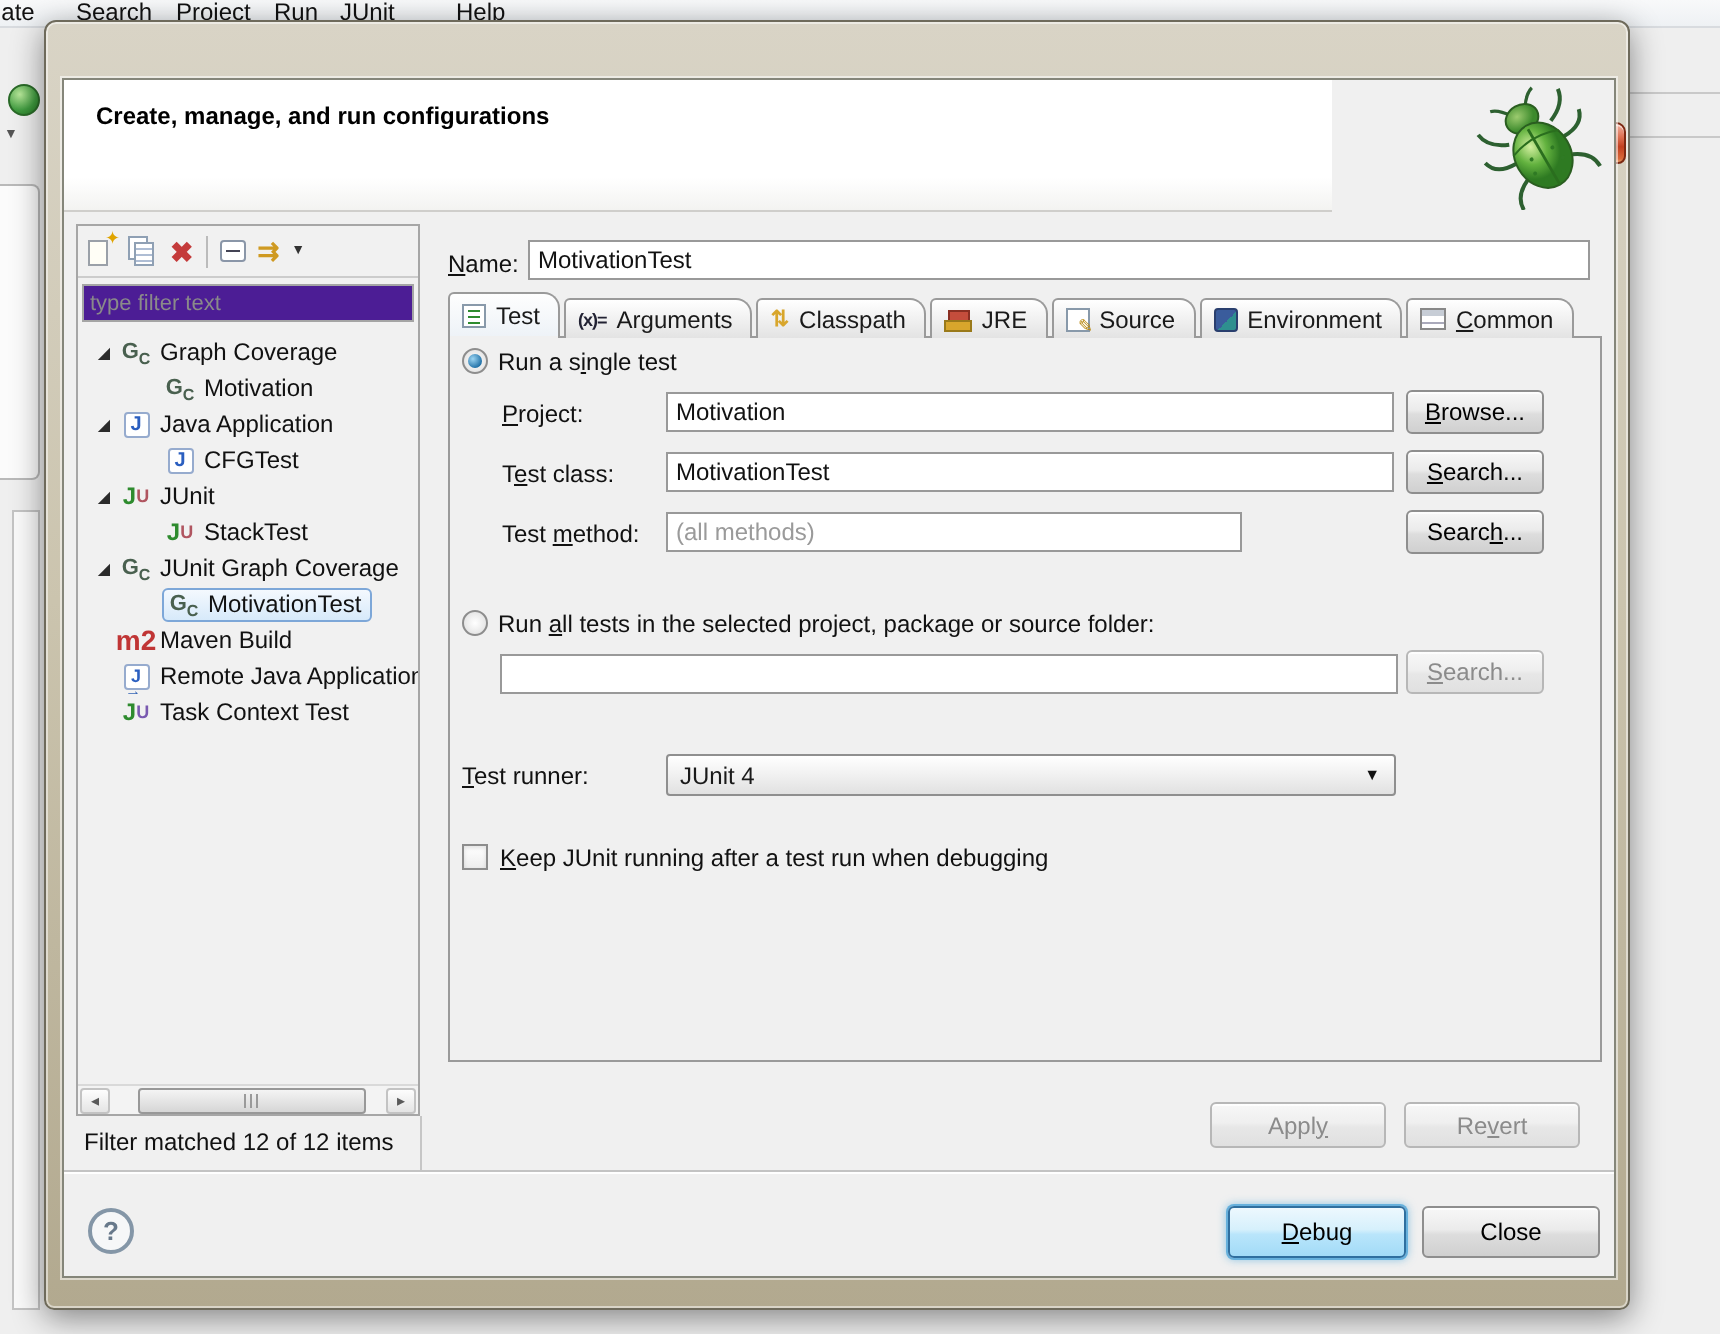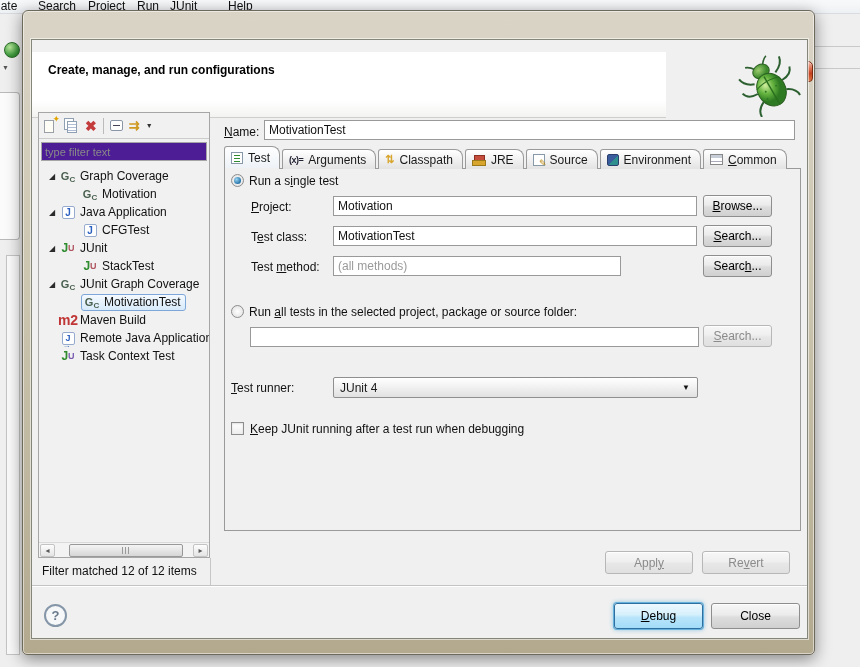--- a/index.html
+++ b/index.html
@@ -30,21 +30,21 @@
   #close-btn { position:absolute; left:736px; top:1px; width:54px; height:21px;
     background:linear-gradient(#f0b1a0,#dc6f50 35%,#c2401f 60%,#d96a3a 92%,#e8a06a);
     border:1px solid #7c2912; border-radius:2px 5px 4px 4px;
     box-shadow:inset 0 1px 0 rgba(255,255,255,.55); color:#fff; font-weight:bold; font-size:12px;
     display:flex; align-items:center; justify-content:center; text-shadow:0 1px 2px rgba(0,0,0,.5); cursor:default; }
 
   #client { position:absolute; left:8px; top:28px; width:777px; height:600px; background:#f0f0f0;
     border:1px solid #85867a; box-shadow:0 0 0 1px rgba(255,255,255,.55); }
 
   
-  #header { position:absolute; left:0; top:12px; width:634px; height:66px;
+  #header { position:absolute; left:0; top:0; width:634px; height:66px;
     background:linear-gradient(#ffffff 75%, #f3f3f1); border-bottom:1px solid #cfcecb; }
   #header-title { position:absolute; left:16px; top:11px; font-weight:bold; font-size:12px; color:#000; }
   #bug-icon { position:absolute; left:706px; top:1px; width:64px; height:64px; }
 
   
   #left-panel { position:absolute; left:6px; top:72px; width:172px; height:446px;
     border:1px solid #a6a6a6; background:#f1f1f1; display:flex; flex-direction:column; }
   #tree-toolbar { height:26px; display:flex; align-items:center; padding:0 4px; gap:6px; border-bottom:1px solid #cccccc; }
   .tbi { display:inline-flex; align-items:center; justify-content:center; height:18px; cursor:default; }
   .ic-new { position:relative; width:14px; height:17px; }

